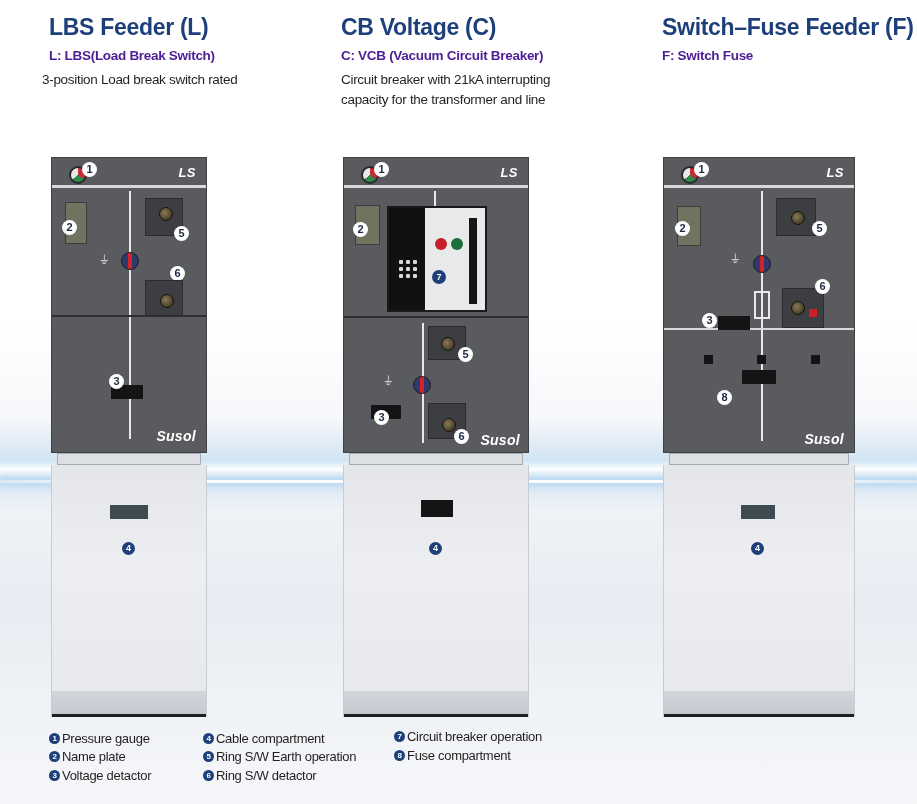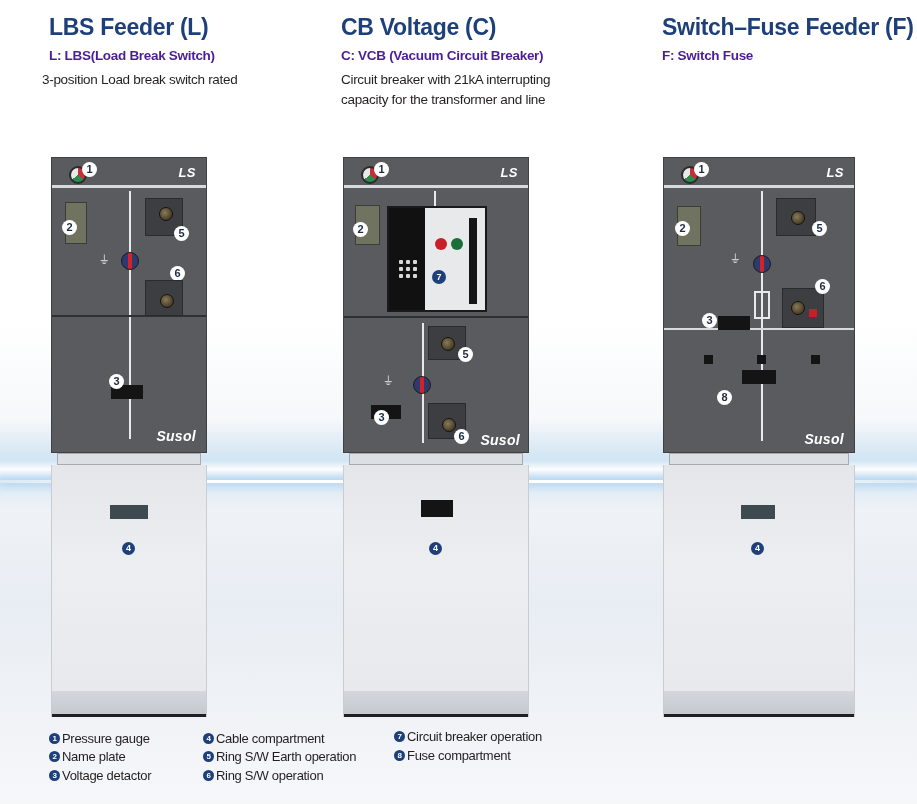--- a/index.html
+++ b/index.html
@@ -315,21 +315,21 @@
   <div class="legend-item" style="left:203px; top:731px;">
     <span class="legend-num">4</span>
     <span>Cable compartment</span>
   </div>
   <div class="legend-item" style="left:203px; top:749px;">
     <span class="legend-num">5</span>
     <span>Ring S/W Earth operation</span>
   </div>
   <div class="legend-item" style="left:203px; top:768px;">
     <span class="legend-num">6</span>
-    <span>Ring S/W operation</span>
+    <span>Ring S/W detactor</span>
   </div>
   <div class="legend-item" style="left:394px; top:729px;">
     <span class="legend-num">7</span>
     <span>Circuit breaker operation</span>
   </div>
   <div class="legend-item" style="left:394px; top:748px;">
     <span class="legend-num">8</span>
     <span>Fuse compartment</span>
   </div>
 </div>

